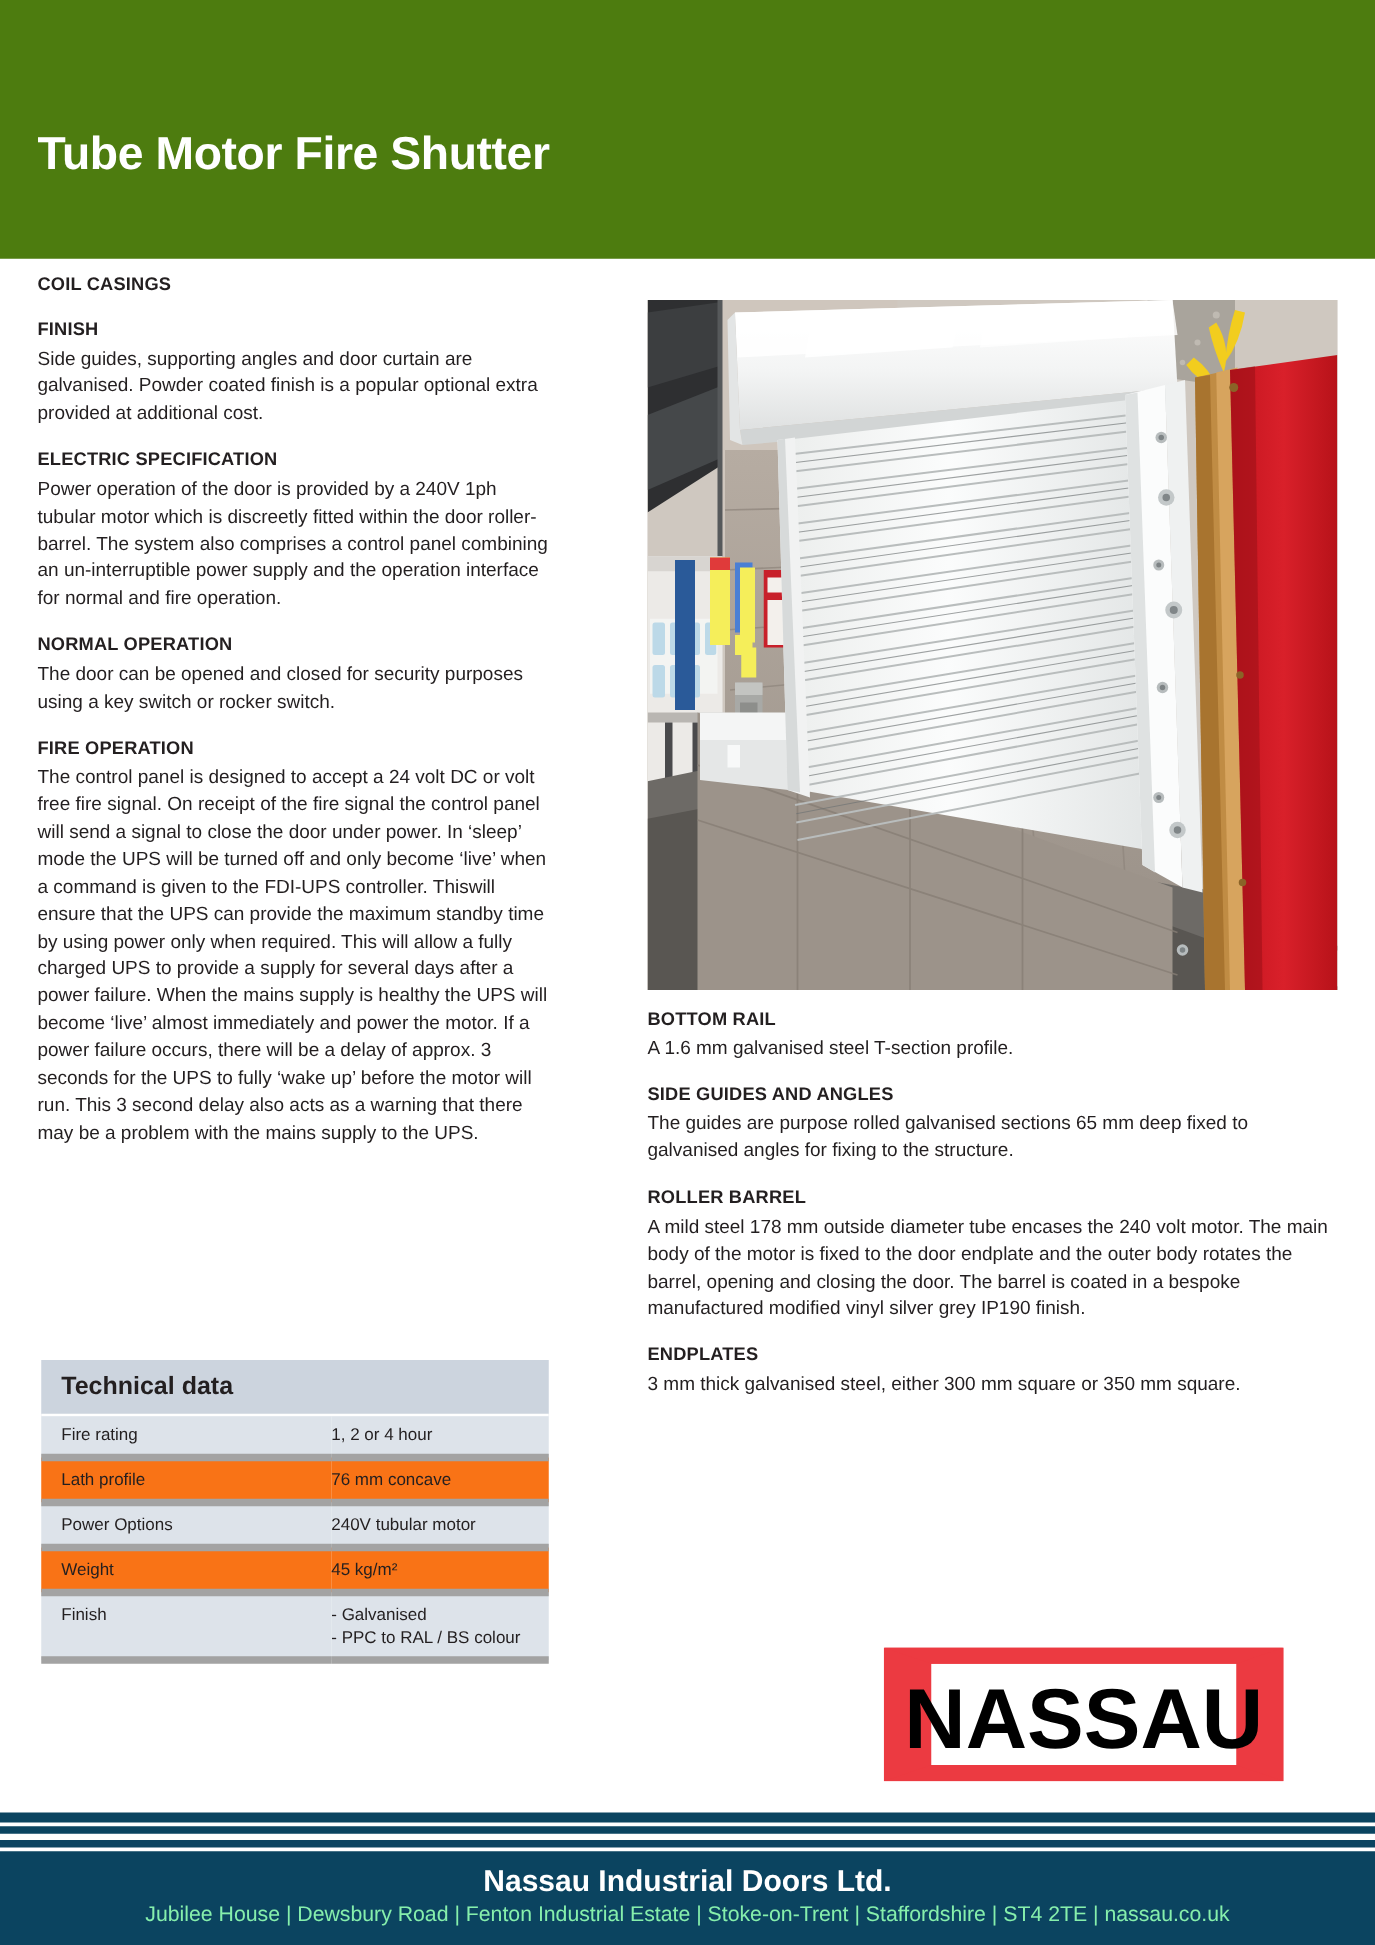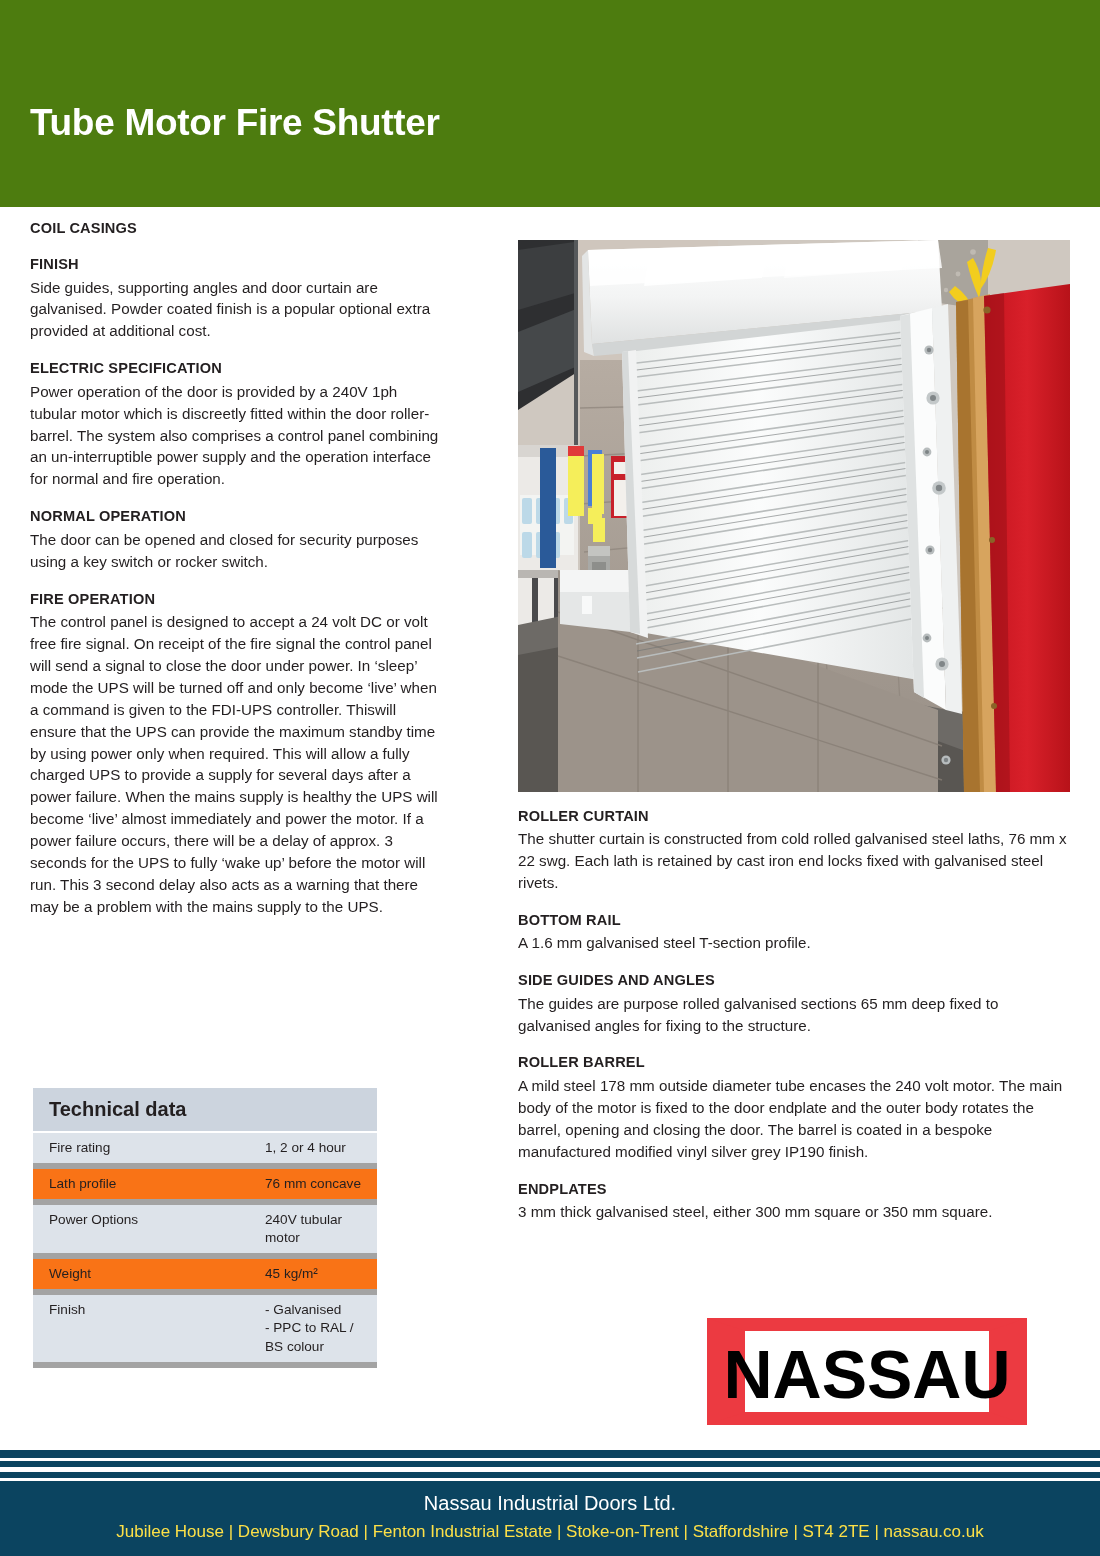--- a/index.html
+++ b/index.html
@@ -84,21 +84,21 @@
     overflow: hidden;
     background: #cfcac4;
   }
   .photo svg { display: block; }
 
   
   .tech-table {
     position: absolute;
     left: 33px;
     top: 881px;
-    width: 344px;
+    width: 406px;
     border-collapse: collapse;
     font-size: 13.6px;
   }
   .tech-table caption {
     background: #ccd4de;
     text-align: left;
     font-size: 20px;
     font-weight: bold;
     color: #231f20;
     padding: 10px 0 10px 16px;
@@ -140,31 +140,31 @@
     background: #ffffff;
   }
   .stripe.s1 { top: 8px;  height: 3px; }
   .stripe.s2 { top: 17px; height: 5px; }
   .stripe.s3 { top: 28px; height: 3px; }
   .footer-company {
     position: absolute;
     left: 0; top: 42px;
     width: 1100px;
     text-align: center;
-    font-size: 20px;
-    font-weight: normal;
+    font-size: 24px;
+    font-weight: bold;
     color: #ffffff;
   }
   .footer-address {
     position: absolute;
     left: 0; top: 72px;
     width: 1100px;
     text-align: center;
     font-size: 17px;
-    color: #fde047;
+    color: #86efac;
   }
 </style>
 </head>
 <body>
 
 <div class="header-band">
   <div class="header-title">Tube Motor Fire Shutter</div>
 </div>
 
 <div class="content">
@@ -430,24 +430,20 @@
 
         <circle cx="469" cy="70" r="3.6" fill="#8a6327"></circle>
         <circle cx="474" cy="300" r="3" fill="#8a6327"></circle>
         <circle cx="476" cy="466" r="3" fill="#8a6327"></circle>
       </g>
     </svg>
   </div>
 
   <div class="col-right" style="top:600px;">
 
-    <div class="section">
-      <div class="sec-head">ROLLER CURTAIN</div>
-      <div class="sec-body">The shutter curtain is constructed from cold rolled galvanised steel laths, 76 mm x 22 swg. Each lath is retained by cast iron end locks fixed with galvanised steel rivets.</div>
-    </div>
 
     <div class="section">
       <div class="sec-head">BOTTOM RAIL</div>
       <div class="sec-body">A 1.6 mm galvanised steel T-section profile.</div>
     </div>
 
     <div class="section">
       <div class="sec-head">SIDE GUIDES AND ANGLES</div>
       <div class="sec-body">The guides are purpose rolled galvanised sections 65 mm deep fixed to galvanised angles for fixing to the structure.</div>
     </div>

